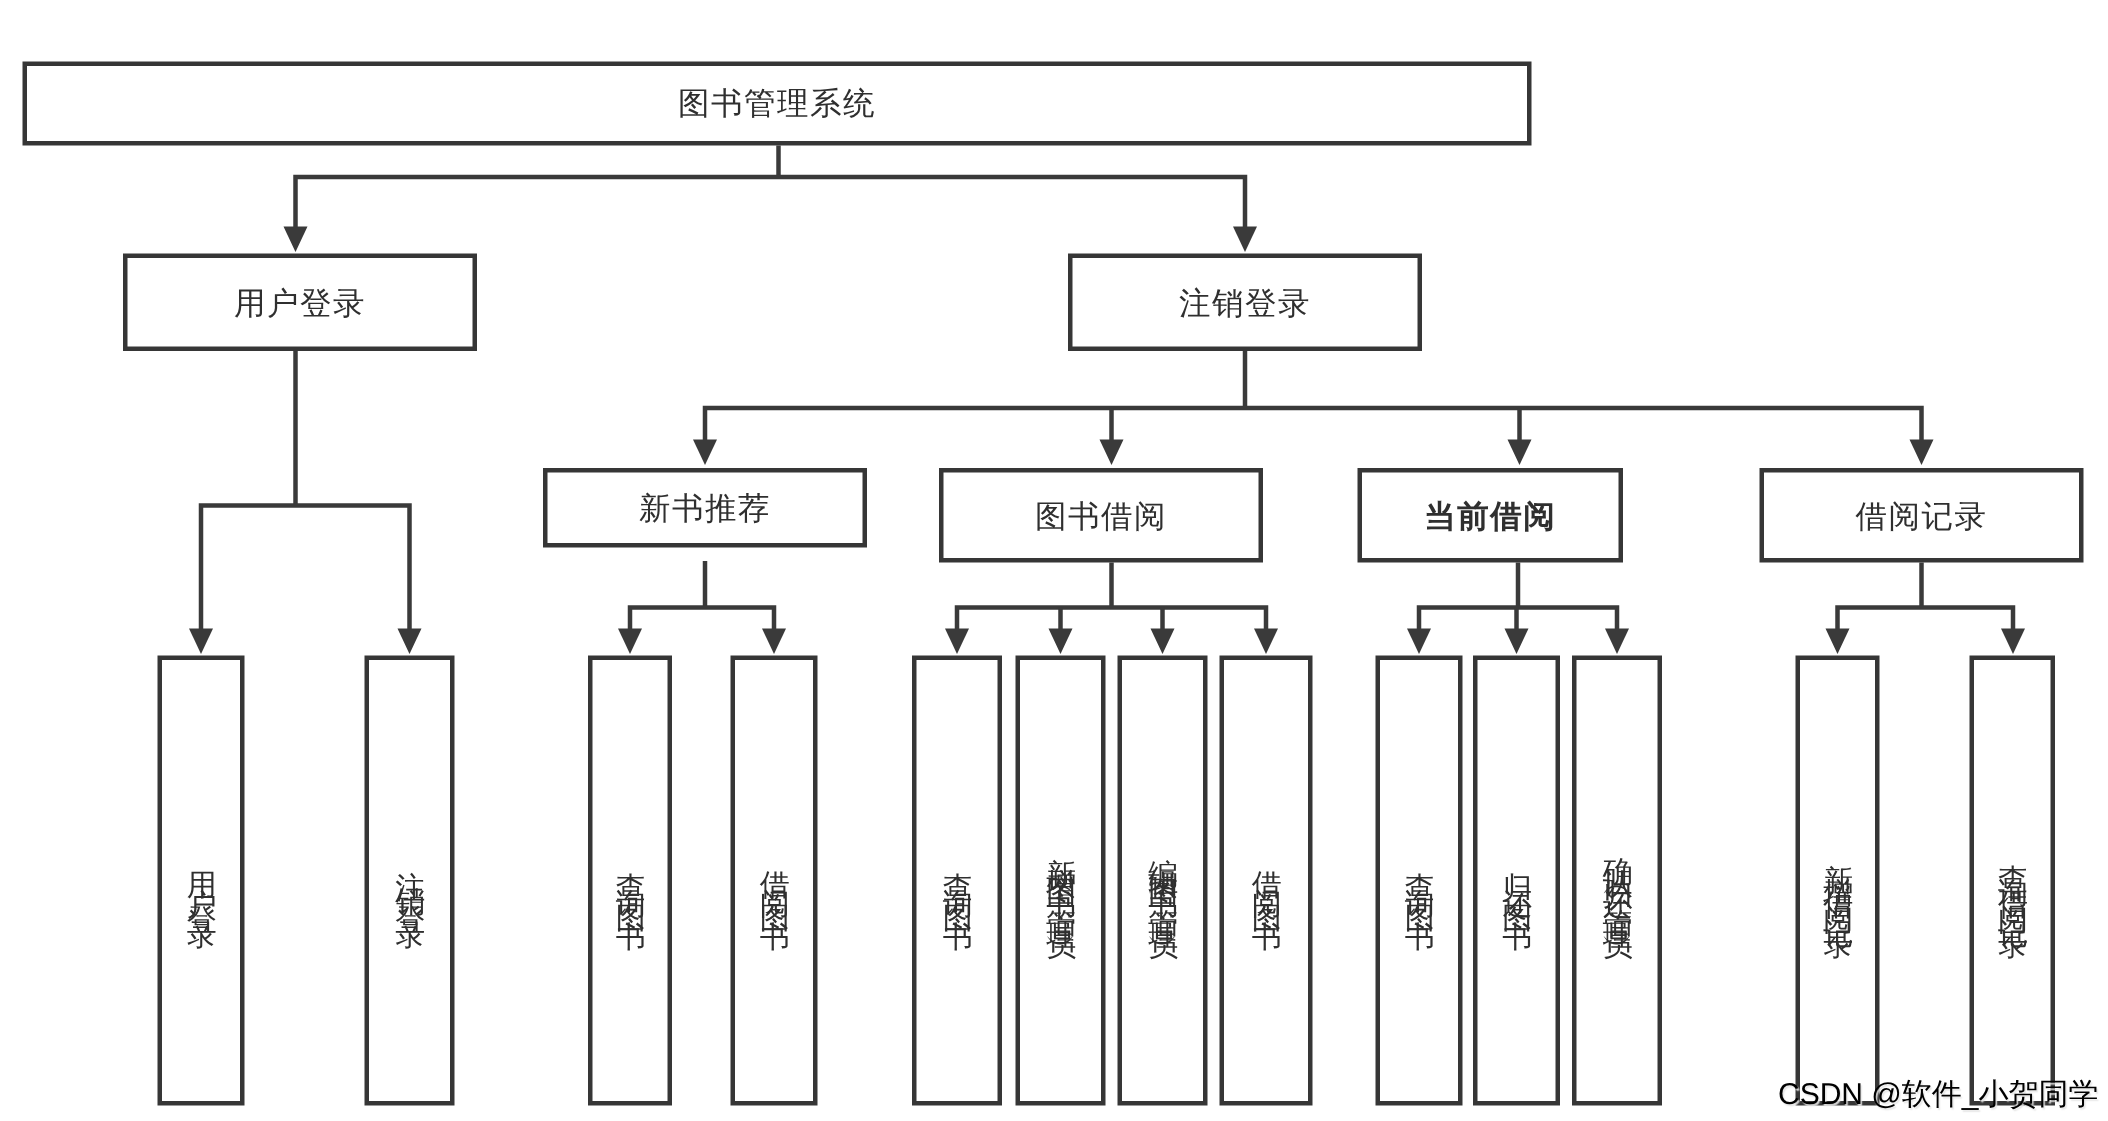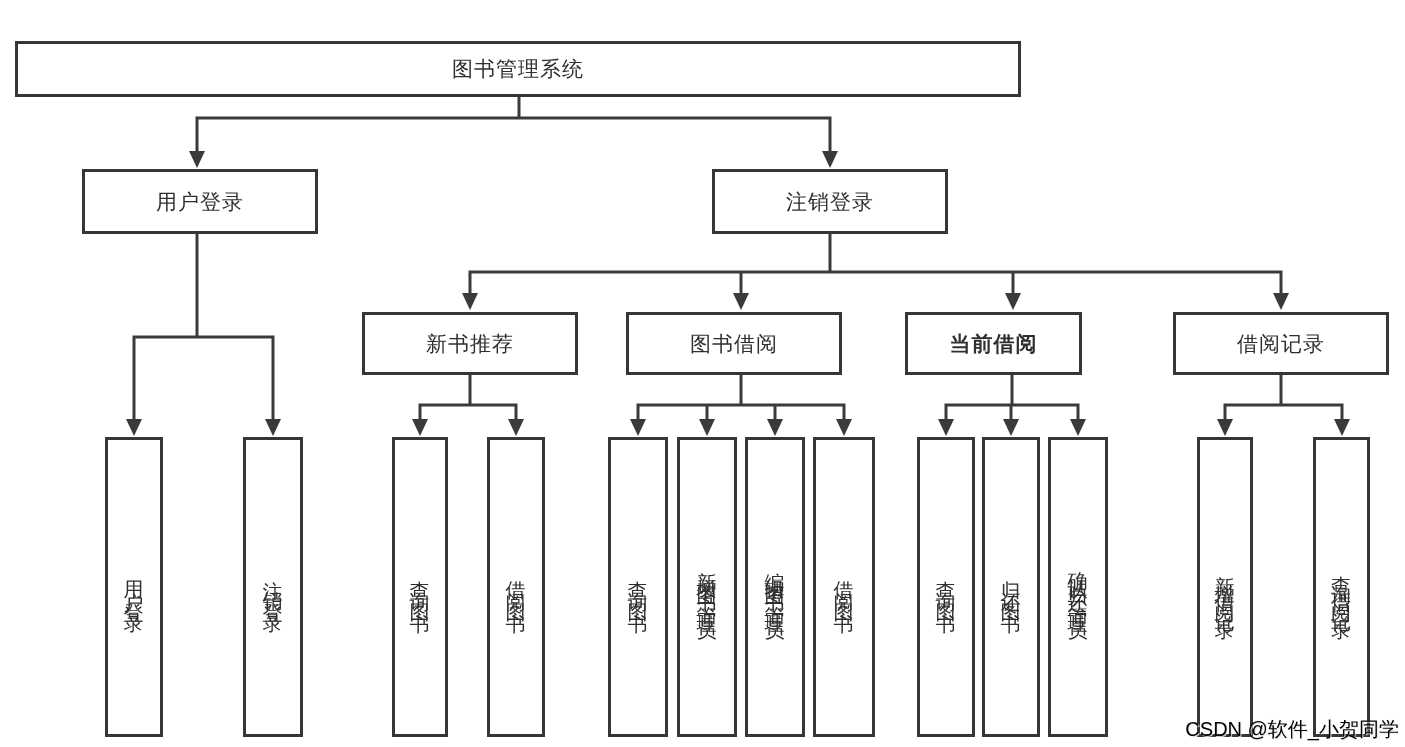--- a/index.html
+++ b/index.html
@@ -124,21 +124,21 @@
     <span class="hlabel">图书管理系统</span>
   </div>
 
   <div class="box" style="left:82px; top:169px; width:236px; height:65px;">
     <span class="hlabel">用户登录</span>
   </div>
   <div class="box" style="left:712px; top:169px; width:236px; height:65px;">
     <span class="hlabel">注销登录</span>
   </div>
 
-  <div class="box" style="left:362px; top:312px; width:216px; height:63px;">
+  <div class="box" style="left:362px; top:312px; width:216px; height:53px;">
     <span class="hlabel">新书推荐</span>
   </div>
   <div class="box" style="left:626px; top:312px; width:216px; height:63px;text-align:center;">
     <span class="hlabel">图书借阅</span>
   </div>
   <div class="box" style="left:905px; top:312px; width:177px; height:63px;font-weight:bold;">
     <span class="hlabel">当前借阅</span>
   </div>
   <div class="box" style="left:1173px; top:312px; width:216px; height:63px;">
     <span class="hlabel">借阅记录</span>

